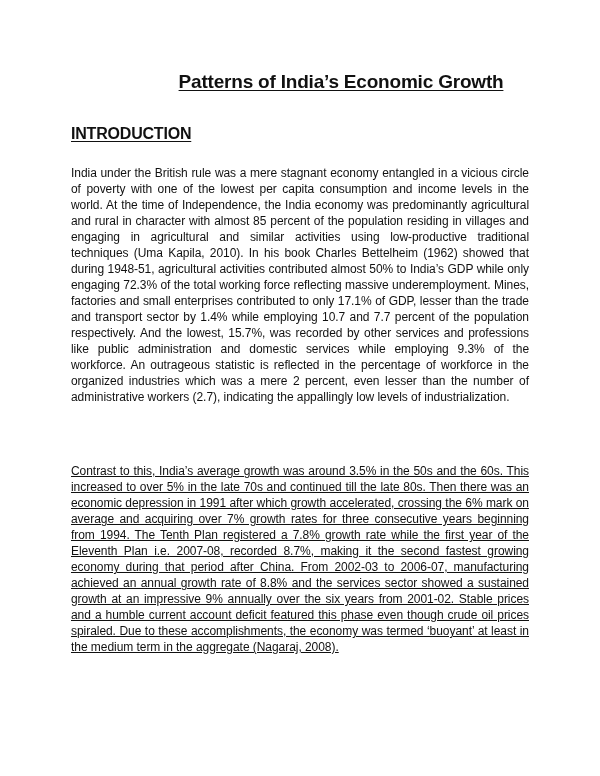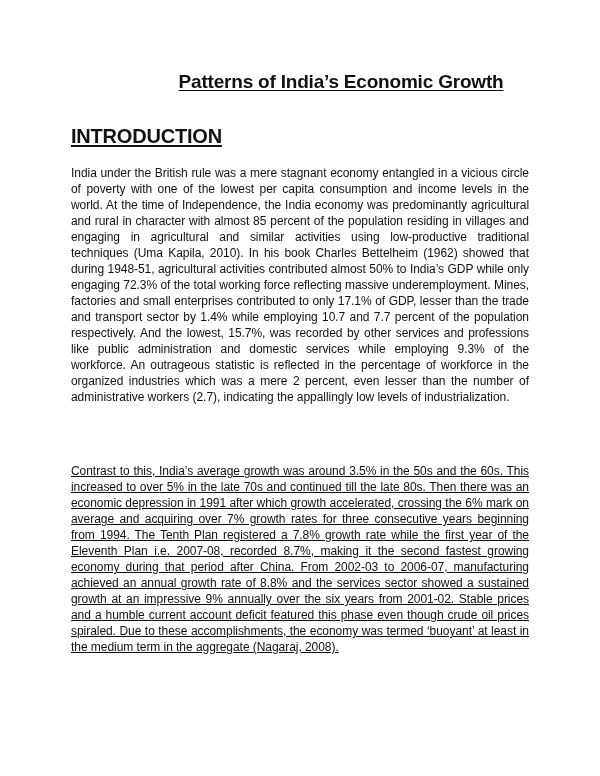--- a/index.html
+++ b/index.html
@@ -11,21 +11,21 @@
     }
     .title {
       position: absolute; left: 0; width: 600px; top: 71px;
       text-align: center; font-size: 19px; font-weight: bold;
       text-decoration: underline; text-underline-offset: 2px;
       letter-spacing: -0.2px;
       margin-left: 41px;
     }
     .heading {
       position: absolute; left: 71px; top: 125px;
-      font-size: 20px; font-weight: bold; text-decoration: underline;
+      font-size: 16px; font-weight: bold; text-decoration: underline;
       text-underline-offset: 2px; letter-spacing: -0.2px;
     }
     .para {
       position: absolute; left: 71px; width: 458px;
       font-size: 12px; line-height: 16px; text-align: justify;
       letter-spacing: -0.05px;
     }
     .p1 { top: 165px; }
     .p2 { top: 463px; text-decoration: underline; }
   </style>

